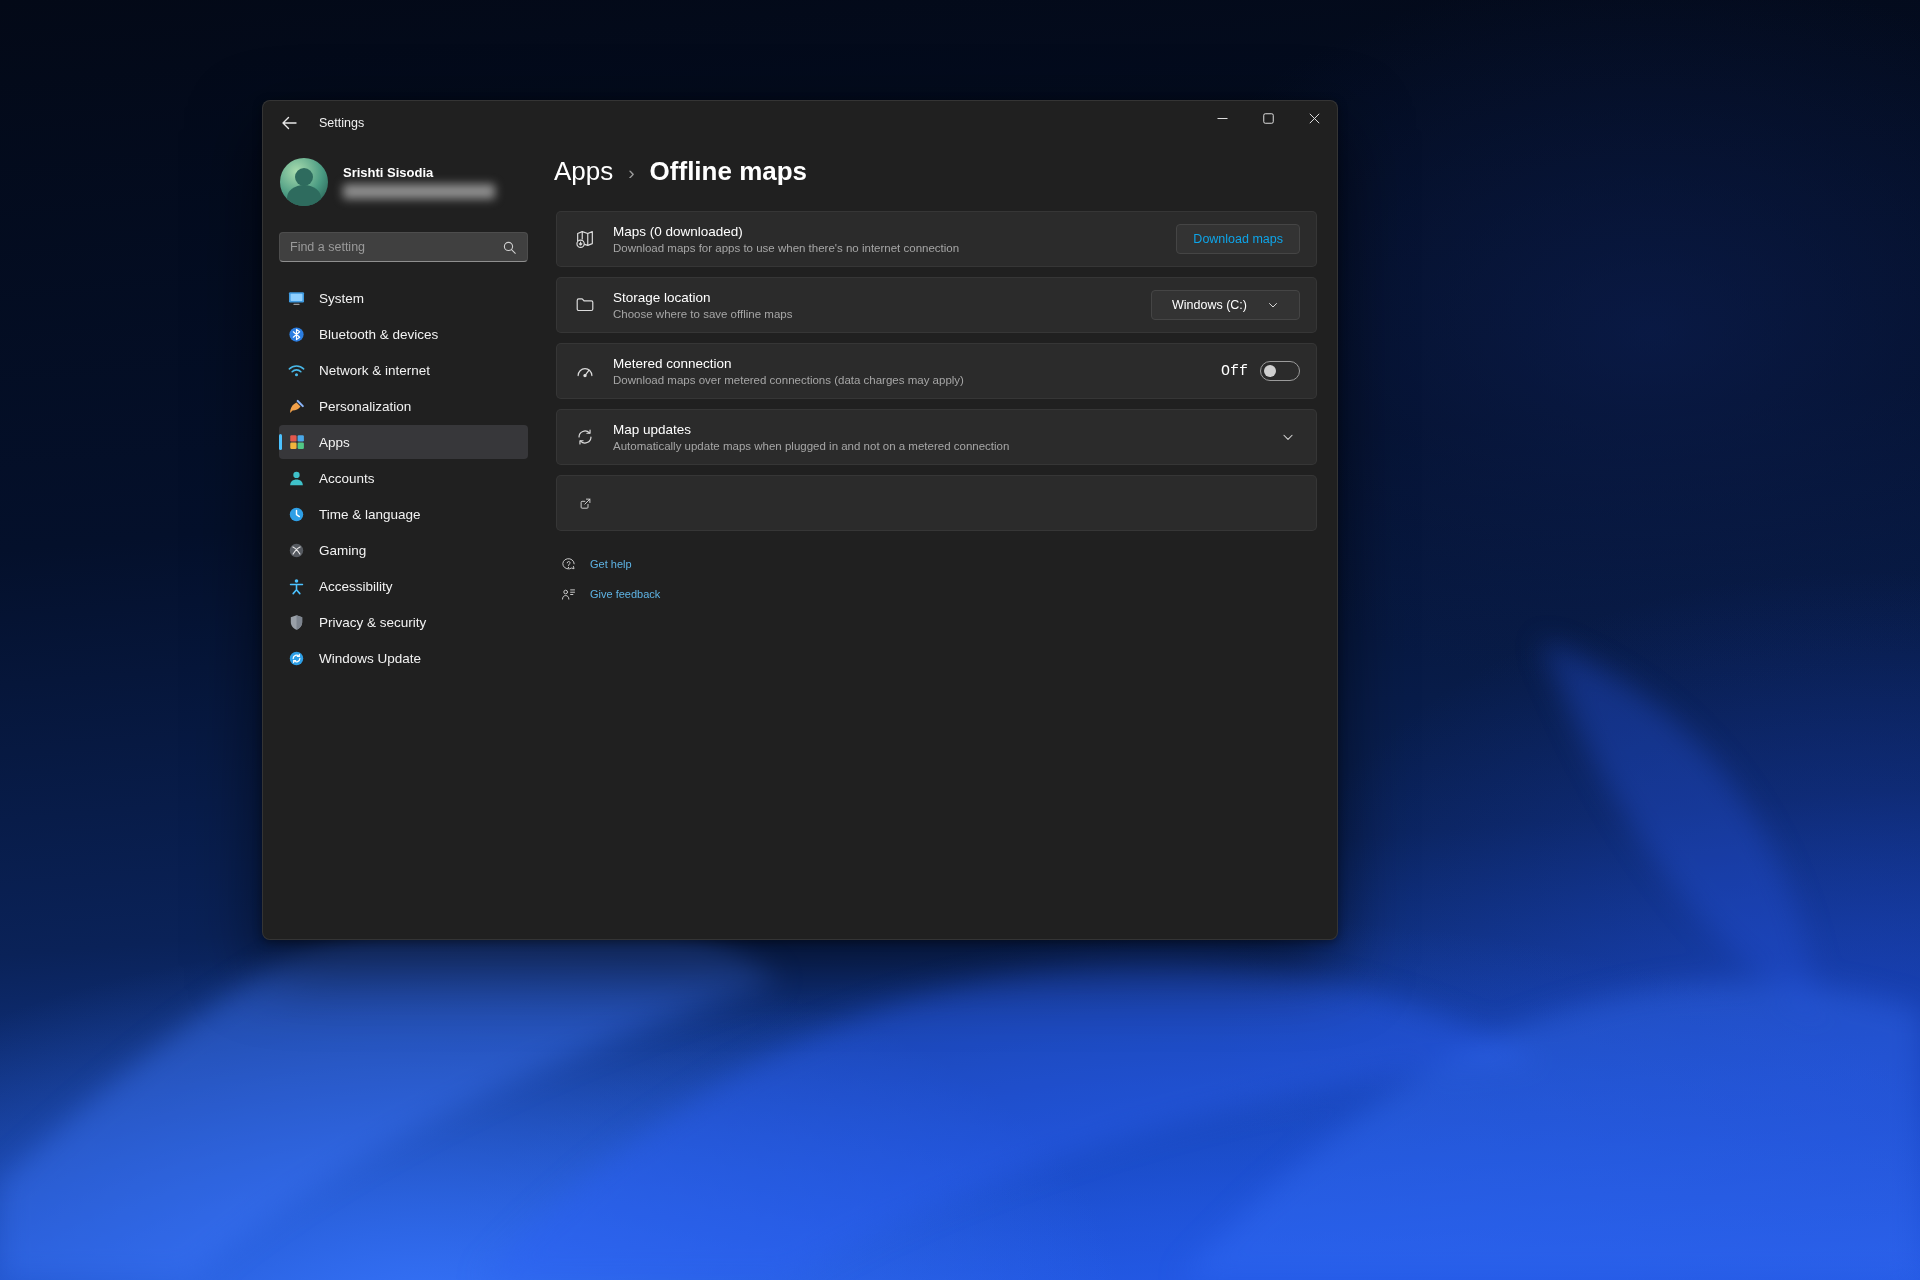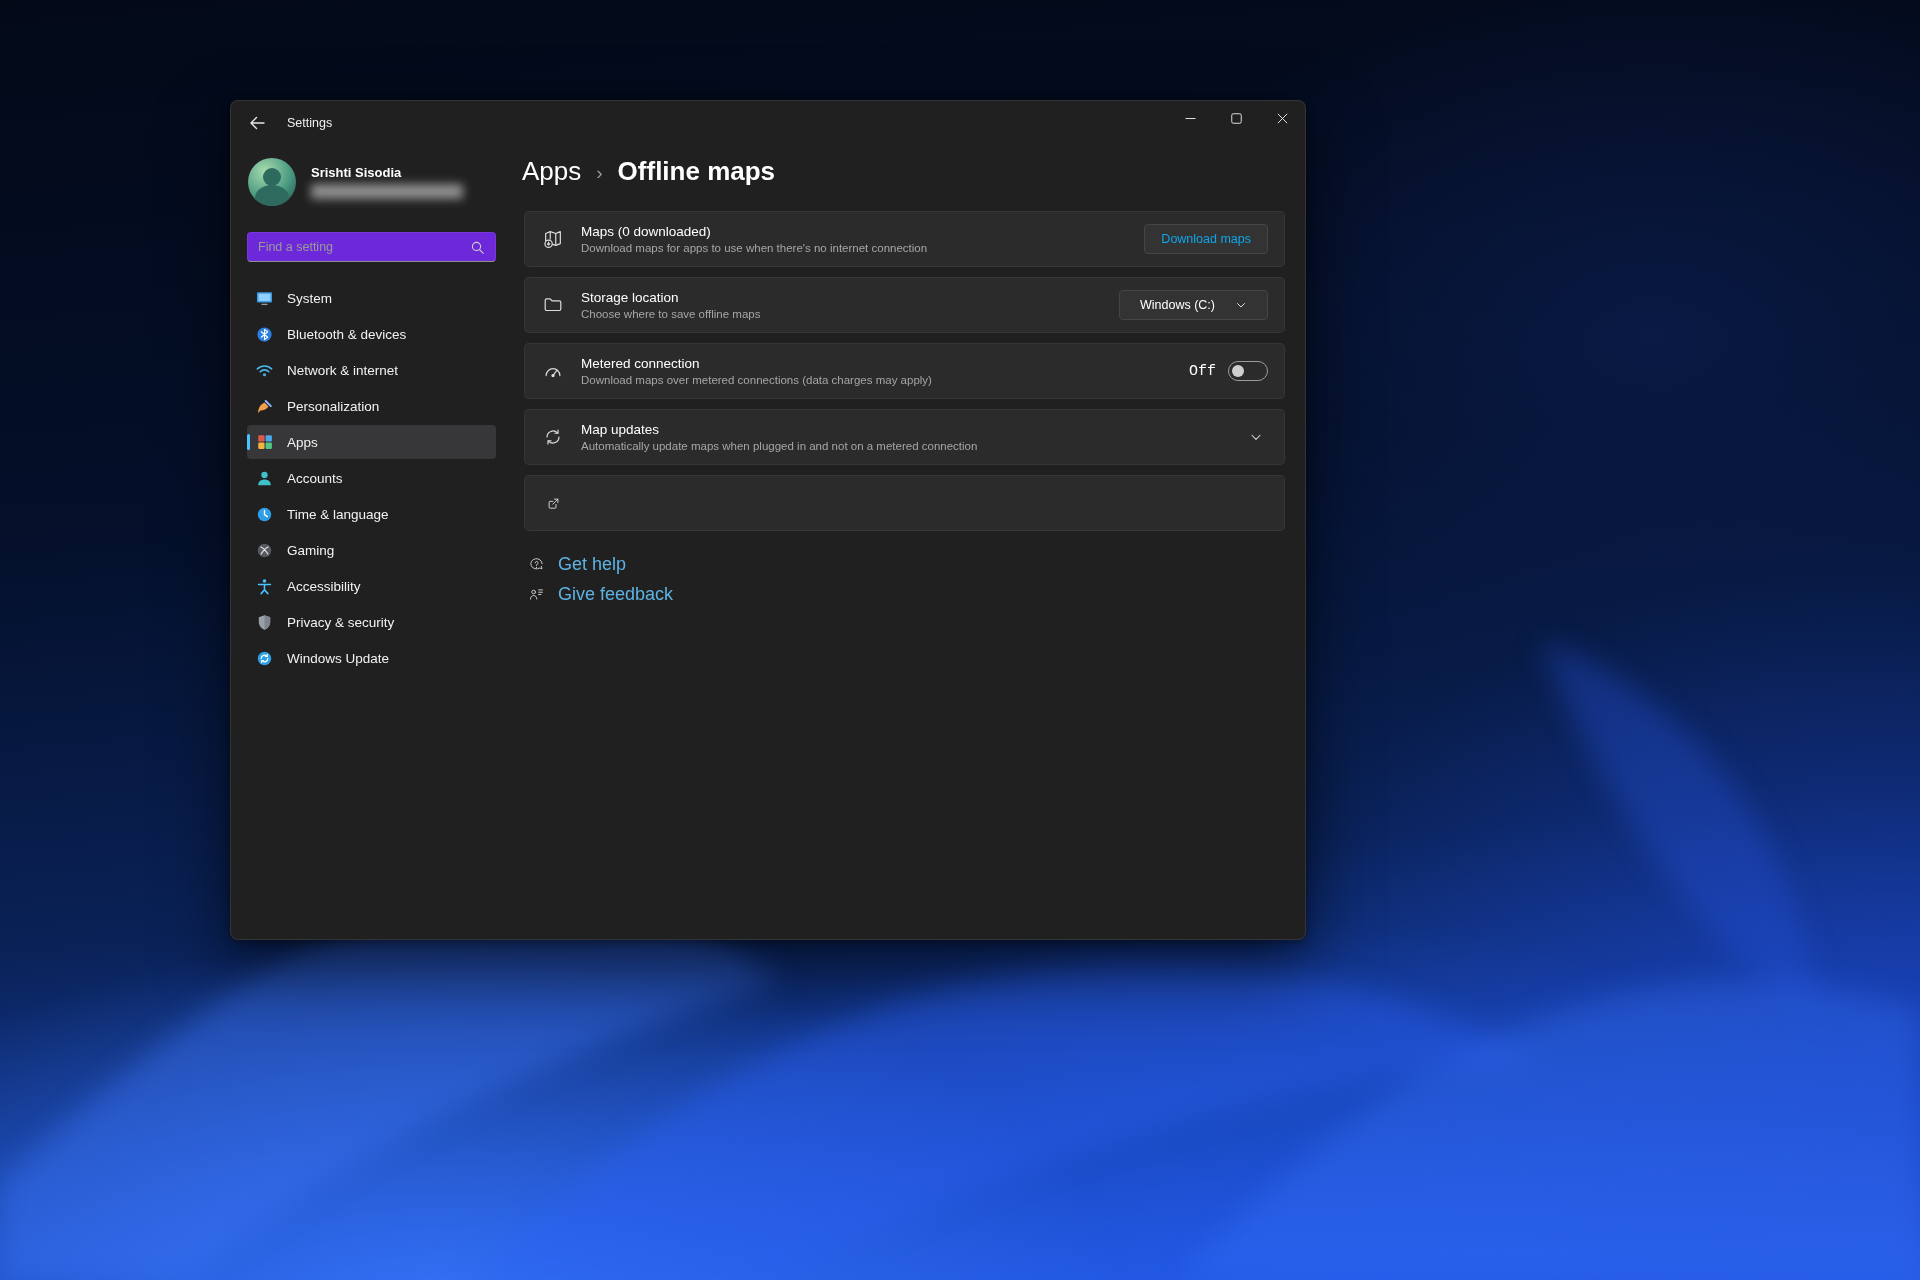--- a/index.html
+++ b/index.html
@@ -12,21 +12,21 @@
     background:
       radial-gradient(1000px 520px at 22% 102%, rgba(56,118,255,.85), rgba(56,118,255,0) 70%),
       radial-gradient(1250px 660px at 66% 108%, rgba(34,88,235,.9), rgba(34,88,235,0) 70%),
       radial-gradient(900px 700px at 97% 84%, rgba(30,72,214,.55), rgba(30,72,214,0) 72%),
       radial-gradient(760px 520px at 86% 26%, rgba(13,32,86,.6), rgba(13,32,86,0) 70%),
       linear-gradient(175deg, #030917 0%, #04102b 38%, #0a2258 66%, #1746b4 88%, #2a63e8 100%);
   }
   .bloom { position:absolute; inset:0; filter:blur(14px); }
 
   
-  .window { position:absolute; left:230px; top:100px; width:1076px; height:840px;
+  .window { position:absolute; left:262px; top:100px; width:1076px; height:840px;
     background:#202020; border-radius:8px; border:1px solid rgba(255,255,255,.09);
     box-shadow:0 2px 10px rgba(0,0,0,.4), 0 28px 70px rgba(0,0,0,.6); overflow:hidden;
     color:#fff; }
 
   .titlebar { position:absolute; left:0; top:0; right:0; height:44px;
     display:flex; align-items:center; padding-left:10px; }
   .back-btn { width:32px; height:30px; border:none; background:transparent; border-radius:4px;
     display:flex; align-items:center; justify-content:center; cursor:pointer; margin-right:14px; }
   .win-title { font-size:12.5px; color:#f0f0f0; }
   .caption { position:absolute; right:0; top:0; display:flex; }
@@ -37,21 +37,21 @@
   .user { position:absolute; left:17px; top:57px; display:flex; align-items:center; gap:15px; }
   .avatar { width:48px; height:48px; border-radius:50%; position:relative; overflow:hidden;
     background:radial-gradient(circle at 35% 28%, #a8dcae, #4a9a82 55%, #1e4f47 100%); }
   .avatar::before { content:""; position:absolute; left:15px; top:10px; width:18px; height:18px;
     border-radius:50%; background:#2e6b5e; }
   .avatar::after { content:""; position:absolute; left:7px; top:27px; width:34px; height:26px;
     border-radius:50% 50% 0 0; background:#2e6b5e; }
   .user-name { font-size:13px; font-weight:700; color:#fff; margin-bottom:4px; }
   .redacted { width:152px; height:15px; background:#8f8f8f; border-radius:2px; filter:blur(5px); }
 
-  .search { position:absolute; left:16px; top:131px; width:249px; height:30px; background:#6d28d9;
+  .search { position:absolute; left:16px; top:131px; width:249px; height:30px; background:#404040;
     border:1px solid rgba(255,255,255,.07); border-bottom:1px solid #8f8f8f; border-radius:4px;
     display:flex; align-items:center; padding:0 10px; }
   .search input { flex:1; background:transparent; border:none; outline:none; color:#e8e8e8;
     font-size:12.5px; font-family:inherit; }
   .search input::placeholder { color:#9a9a9a; }
 
   .nav { position:absolute; left:16px; top:180px; width:249px; }
   .nav-item { position:relative; display:flex; align-items:center; height:34px; margin-bottom:2px;
     border-radius:4px; padding:0 8px; cursor:pointer; }
   .nav-item .nicon { width:19px; height:19px; margin-right:13px; display:flex;
@@ -86,21 +86,21 @@
   .toggle-label { font-size:15px; color:#fff;font-family:Liberation Mono, monospace; }
   .switch { width:40px; height:20px; border:1px solid #9b9b9b; border-radius:11px;
     position:relative; cursor:pointer; background:transparent; }
   .knob { position:absolute; left:3px; top:3px; width:12px; height:12px; border-radius:50%;
     background:#cfcfcf; }
   .right-glyph { display:flex; align-items:center; justify-content:center; width:24px; }
 
   .help-links { position:absolute; left:293px; top:448px; }
   .help-row { display:flex; align-items:center; gap:13px; height:30px; padding-left:4px;
     cursor:pointer; }
-  .help-label { font-size:18px; color:#5eb3e4; }
+  .help-label { font-size:11px; color:#5eb3e4; }
 
   svg { display:block; }
 </style>
 </head>
 <body>
 
 <div class="desktop">
   <div class="wallpaper">
     <svg class="bloom" viewBox="0 0 1920 1280">
       <path d="M-100,1280 C300,880 520,790 780,980 C560,1050 340,1150 190,1280 Z" fill="rgba(62,122,255,0.38)"></path>

